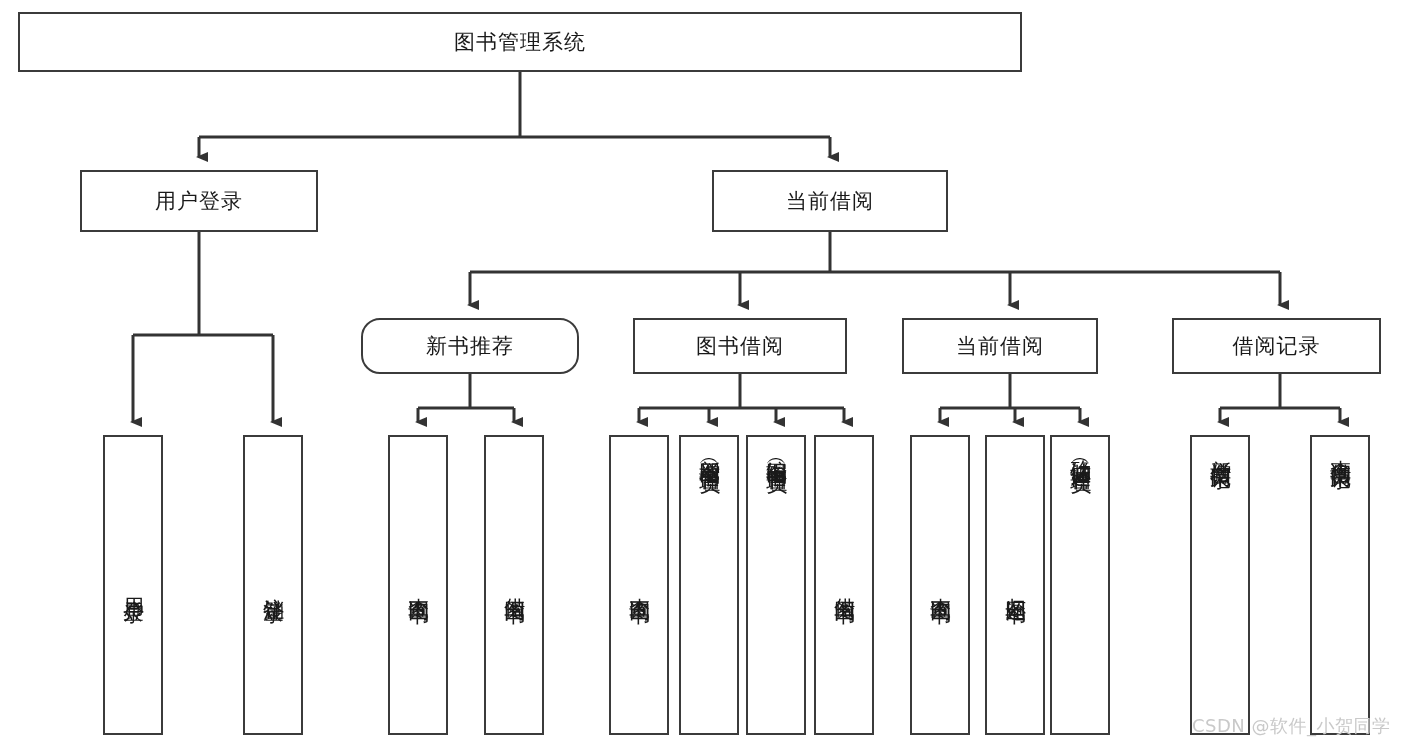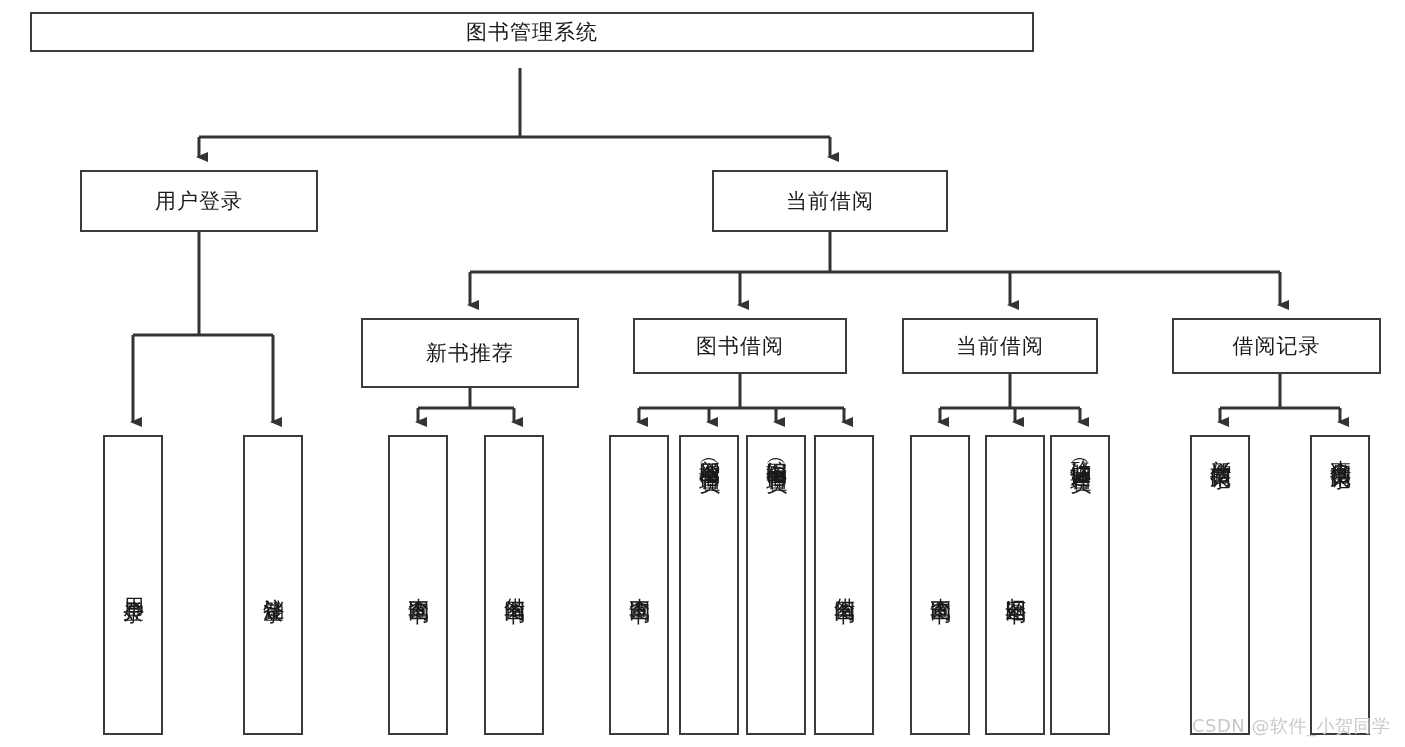--- a/index.html
+++ b/index.html
@@ -78,30 +78,30 @@
         <line x1="1015" y1="408" x2="1015" y2="422" stroke="#333333" stroke-width="3" marker-end="url(#arrow)"></line>
         <line x1="1080" y1="408" x2="1080" y2="422" stroke="#333333" stroke-width="3" marker-end="url(#arrow)"></line>
         <line x1="1280" y1="374" x2="1280" y2="408" stroke="#333333" stroke-width="3"></line>
         <line x1="1220" y1="408" x2="1340" y2="408" stroke="#333333" stroke-width="3"></line>
         <line x1="1220" y1="408" x2="1220" y2="422" stroke="#333333" stroke-width="3" marker-end="url(#arrow)"></line>
         <line x1="1340" y1="408" x2="1340" y2="422" stroke="#333333" stroke-width="3" marker-end="url(#arrow)"></line>
       </g>
   </svg>
 
   <div id="nodes">
-      <div class="node h" style="left: 30px; top: 12px; width: 1004px; height: 40px; justify-content: center;">
+      <div class="node h" style="left: 18px; top: 12px; width: 1004px; height: 60px; justify-content: center;">
         <span>图书管理系统</span>
       </div>
       <div class="node h" style="left: 80px; top: 170px; width: 238px; height: 62px;">
         <span>用户登录</span>
       </div>
       <div class="node h" style="left: 712px; top: 170px; width: 236px; height: 62px;">
         <span>当前借阅</span>
       </div>
-      <div class="node h" style="left: 361px; top: 318px; width: 218px; height: 70px;">
+      <div class="node h" style="left: 361px; top: 318px; width: 218px; height: 56px; border-radius: 19px;">
         <span>新书推荐</span>
       </div>
       <div class="node h" style="left: 633px; top: 318px; width: 214px; height: 56px;">
         <span>图书借阅</span>
       </div>
       <div class="node h" style="left: 902px; top: 318px; width: 196px; height: 56px;">
         <span>当前借阅</span>
       </div>
       <div class="node h" style="left: 1172px; top: 318px; width: 209px; height: 56px;">
         <span>借阅记录</span>

